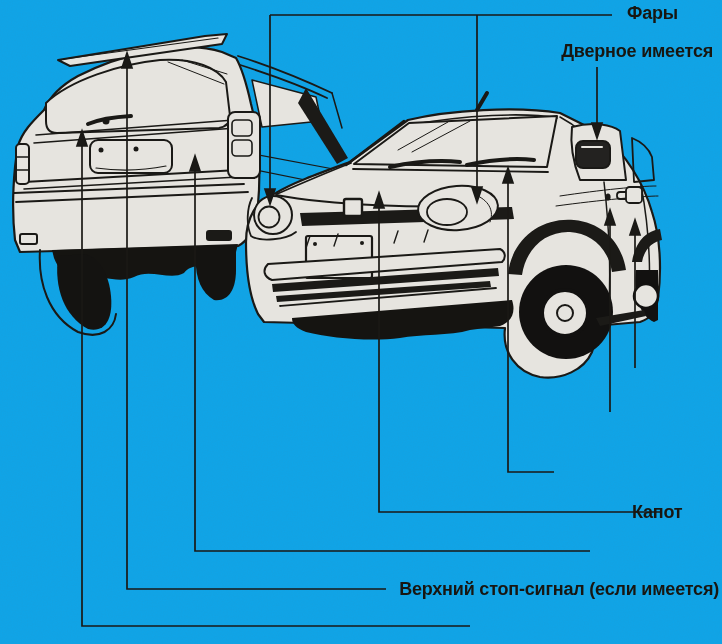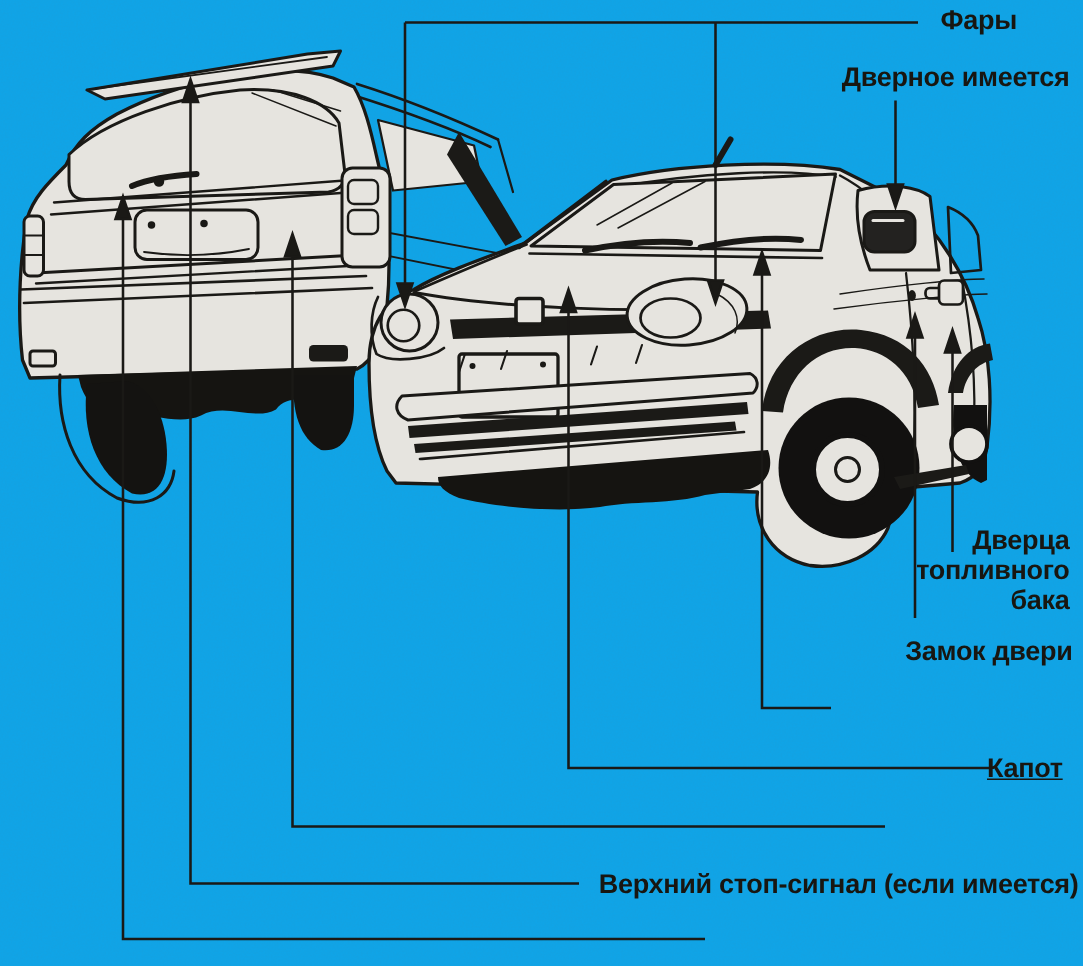--- a/index.html
+++ b/index.html
@@ -258,24 +258,22 @@
         <path d="M470,626 L82,626 L82,146" fill="none"></path>
         <polygon points="82,131 77,146 87,146"></polygon>
       </g>
     </g>
   </svg>
 
   <div class="label" style="left:627px;top:3px;">Фары</div>
 
   <div class="label" style="right:9px;top:41px;">Дверное имеется</div>
 
-  <div class="label wrap" style="right:9px;top:350px;width:110px;">Дверца топливного бака</div>
-
-  <div class="label" style="right:7px;top:424px;">Замок двери</div>
-
-
-  <div class="label" style="left:658px;top:502px;text-decoration:underline;">Капот</div>
+
+
+
+  <div class="label" style="left:632px;top:502px;">Капот</div>
 
 
   <div class="label" style="right:3px;top:579px;">Верхний стоп-сигнал (если имеется)</div>
 
 
 </div>
 
 </body></html>

